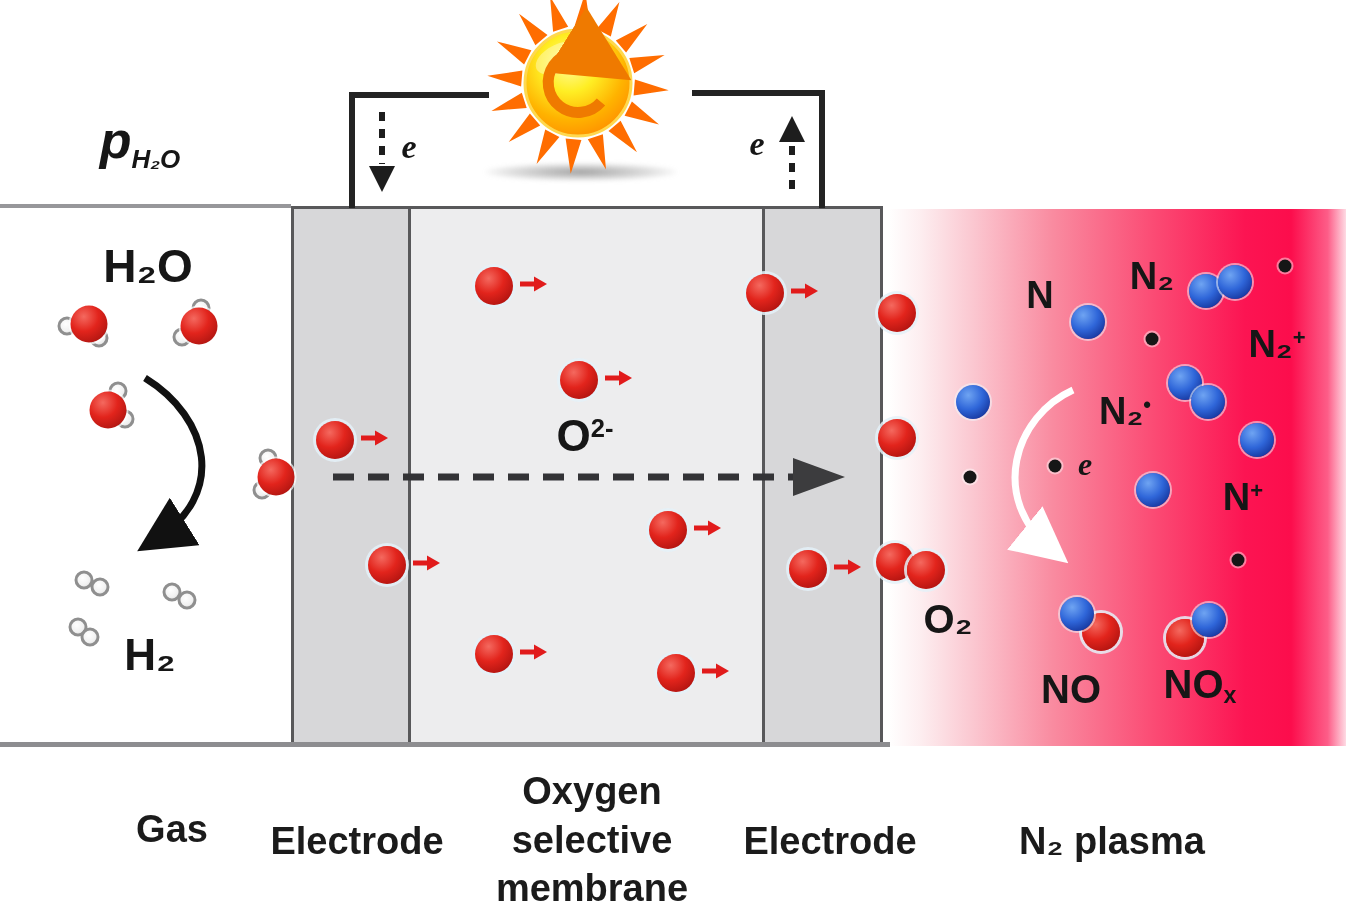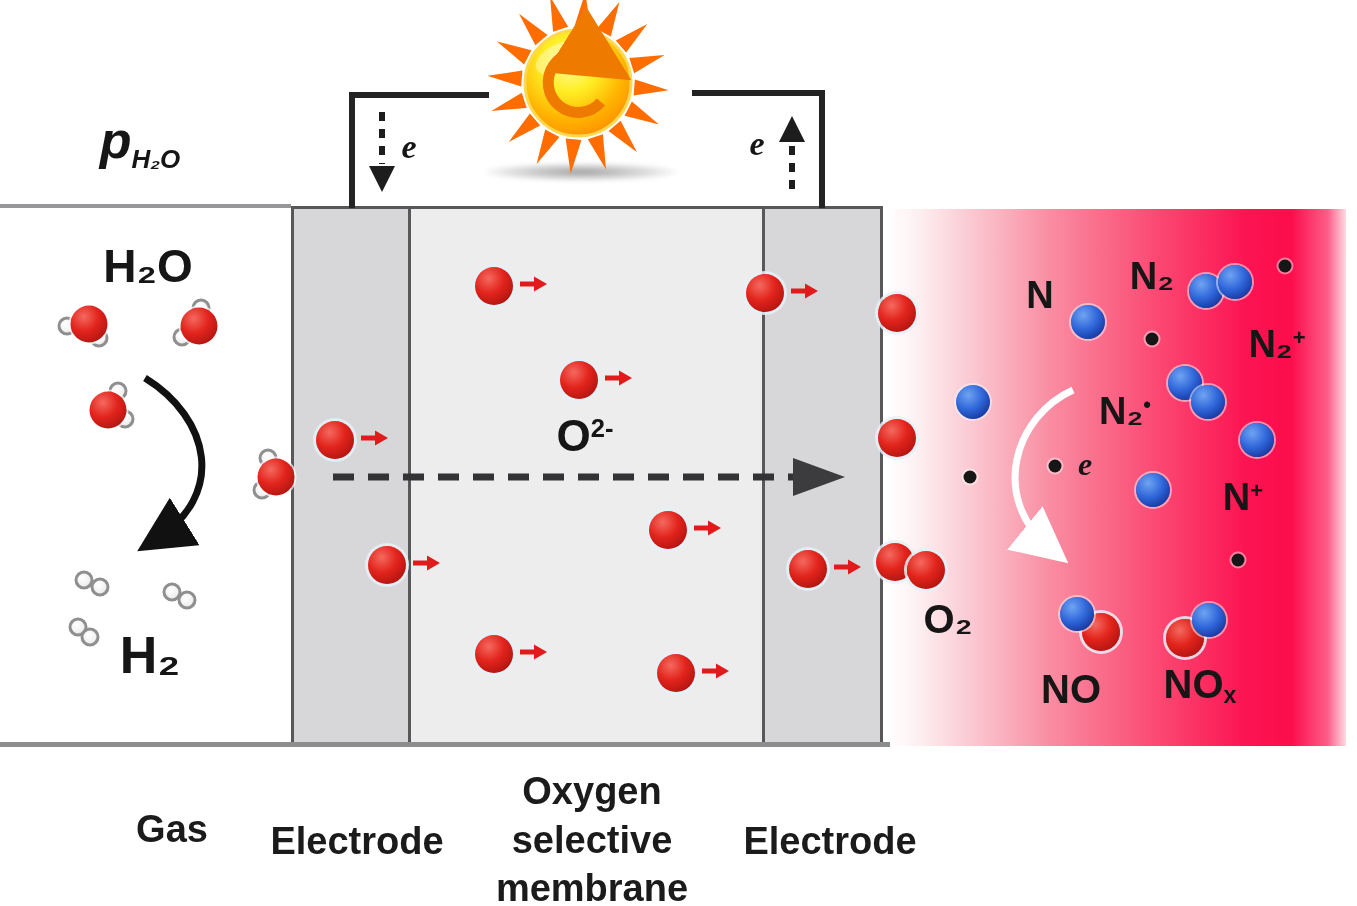--- a/index.html
+++ b/index.html
@@ -211,21 +211,21 @@
       <div class="atom blue" style="left: 1209px; top: 620px;"></div>
     </div>
 
   <div class="lbl" style="left:140px;top:143px;">
     <span class="p-main">p</span><span class="p-sub">H₂O</span>
   </div>
   <div class="lbl serif-e" style="left:409px;top:147px;font-size:34px;">e</div>
   <div class="lbl serif-e" style="left:757px;top:144px;font-size:34px;">e</div>
 
   <div class="lbl" style="left:148px;top:266px;font-size:46px;">H₂O</div>
-  <div class="lbl" style="left:150px;top:655px;font-size:52px;">H₂</div>
+  <div class="lbl" style="left:150px;top:655px;font-size:44px;">H₂</div>
 
   <div class="lbl" style="left:585px;top:436px;font-size:44px;">
     <span>O</span><span class="sp">2-</span>
   </div>
 
   <div class="lbl" style="left:1040px;top:295px;font-size:38px;">N</div>
   <div class="lbl" style="left:1152px;top:276px;font-size:38px;">N₂</div>
   <div class="lbl" style="left:1277px;top:344px;font-size:38px;">
     <span>N₂</span><span class="sp">+</span>
   </div>
@@ -242,14 +242,15 @@
   <div class="lbl" style="left:1200px;top:686px;font-size:40px;">
     <span>NO</span><span class="sb">x</span>
   </div>
 
   <div class="lbl caption" style="left:172px;top:829px;">Gas</div>
   <div class="lbl caption" style="left:357px;top:841px;">Electrode</div>
   <div class="lbl caption multiline" style="left:592px;top:840px;">Oxygen
 selective
 membrane</div>
   <div class="lbl caption" style="left:830px;top:841px;">Electrode</div>
+  <div class="lbl caption" style="left:1112px;top:841px;">N₂ plasma</div>
 
 </div>
 
 </body></html>

